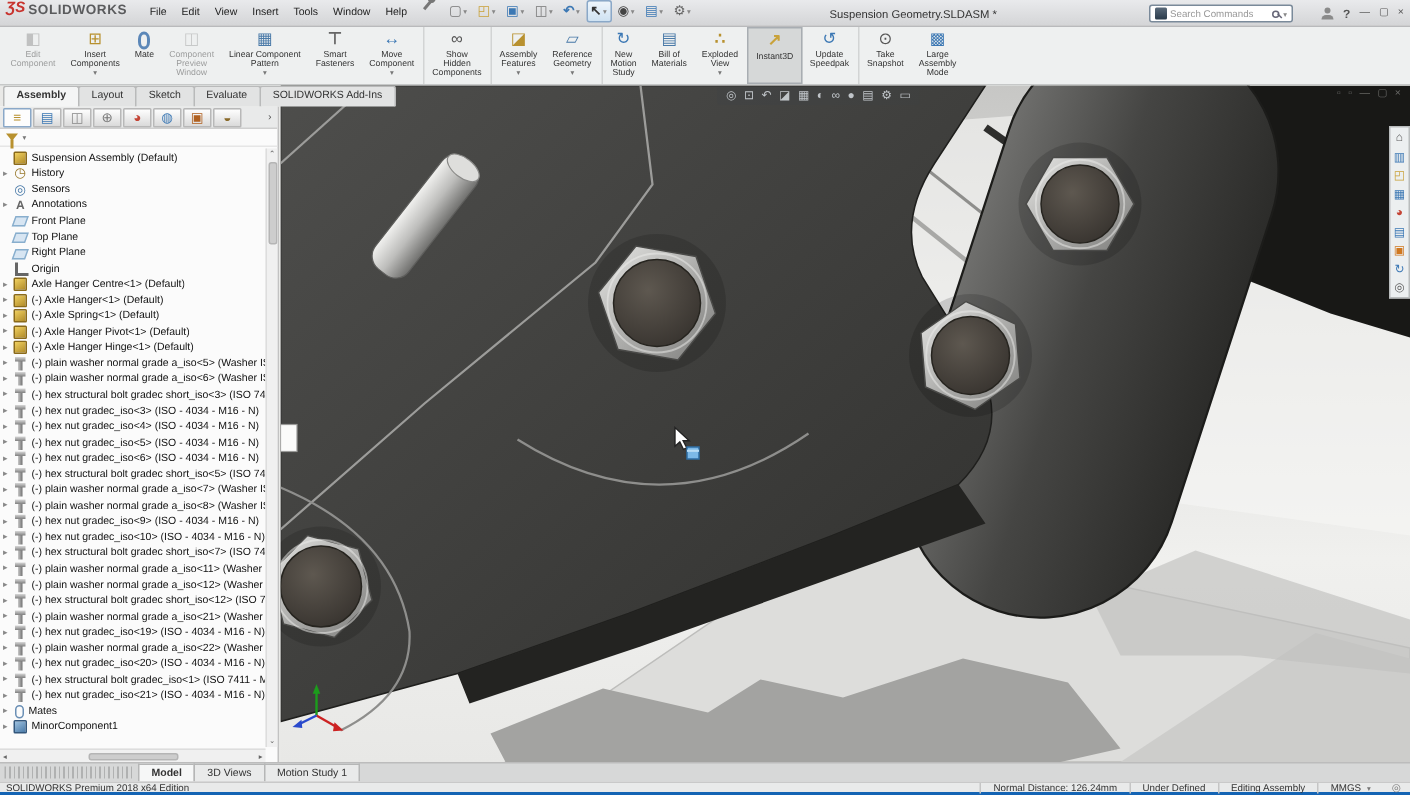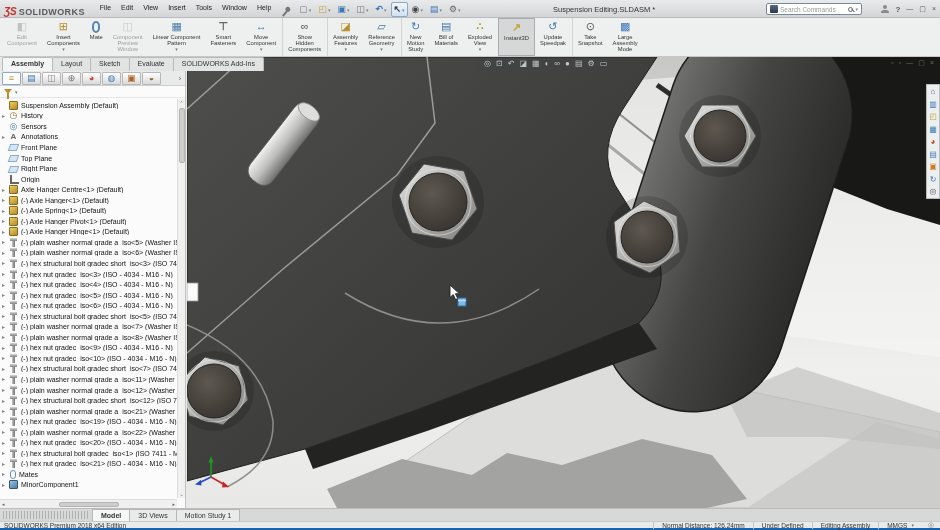--- a/index.html
+++ b/index.html
@@ -3,21 +3,21 @@
 <meta charset="utf-8">
 <style>
   * { box-sizing: border-box; margin: 0; padding: 0; }
   html,body { width:940px; height:530px; overflow:hidden; }
   body { font-family:"Liberation Sans", sans-serif; }
   #app { position:relative; width:940px; height:530px; background:#e9e9e7; overflow:hidden; }
 
   
   .titlebar { position:absolute; top:0; left:0; right:0; height:18px;
     background:linear-gradient(#e9eaec,#d4d5d7); border-bottom:1px solid #b9babc;
-    display:flex; align-items:flex-end; padding:0 4px; }
+    display:flex; align-items:flex-start; padding:0 4px; }
   .logo { display:flex; align-items:center; }
   .logo .mark { color:#c8332e; font-weight:bold; font-style:italic; font-size:10px; }
   .logo .logotext { color:#5a5b5d; font-weight:bold; font-size:9px; letter-spacing:.4px; margin-left:2px; }
   .menus { display:flex; margin-left:10px; }
   .menu { font-size:7px; padding:0 5px; color:#222; line-height:18px; }
   .pin { width:2px; height:7px; background:#777; transform:rotate(40deg); position:relative; margin:0 10px 0 8px; }
   .pin::before { content:""; position:absolute; top:-4px; left:-2px; width:5px; height:5px; border-radius:50%; background:#777; }
   .qat { display:flex; align-items:center; gap:1px; }
   .qat-btn { display:flex; align-items:center; padding:1px 2px; border:1px solid transparent; }
   .qat-btn.boxed { border:1px solid #8aa8c8; background:linear-gradient(#eef5fb,#cfe2f2); border-radius:2px; }
@@ -227,21 +227,21 @@
         <span class="qat-btn">
           <span class="qi qi-properties"></span>
           <span class="qcaret">▾</span>
         </span>
 
         <span class="qat-btn">
           <span class="qi qi-options"></span>
           <span class="qcaret">▾</span>
         </span>
       </div>
-    <div class="title">Suspension Editing.SLDASM *</div>
+    <div class="title">Suspension Geometry.SLDASM *</div>
     <div class="search">
       <span class="search-type"></span>
       <span class="search-ph">Search Commands</span>
       <span class="mag"></span>
       <span class="scaret">▾</span>
     </div>
     <div class="win-icons">
       <span class="user"></span>
       <span class="whelp">?</span>
       <span class="wc">—</span>

